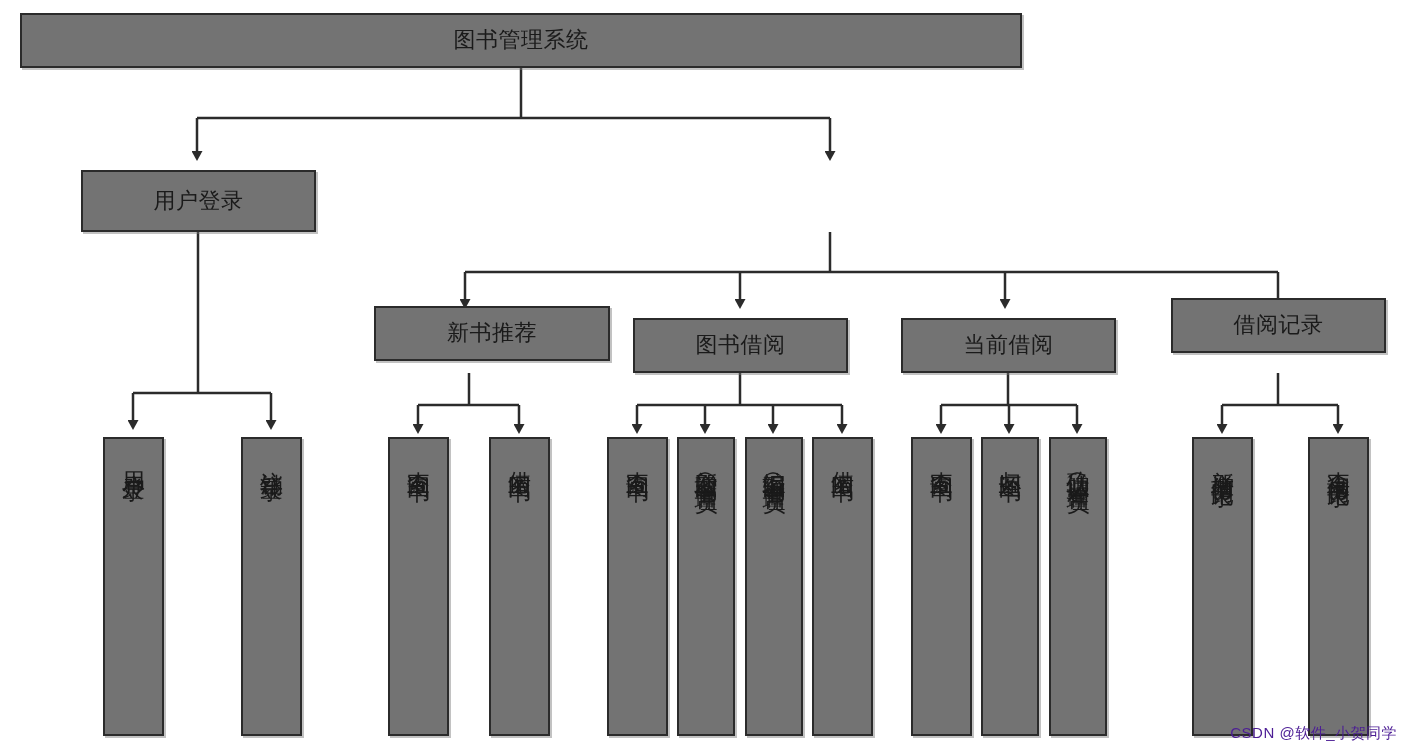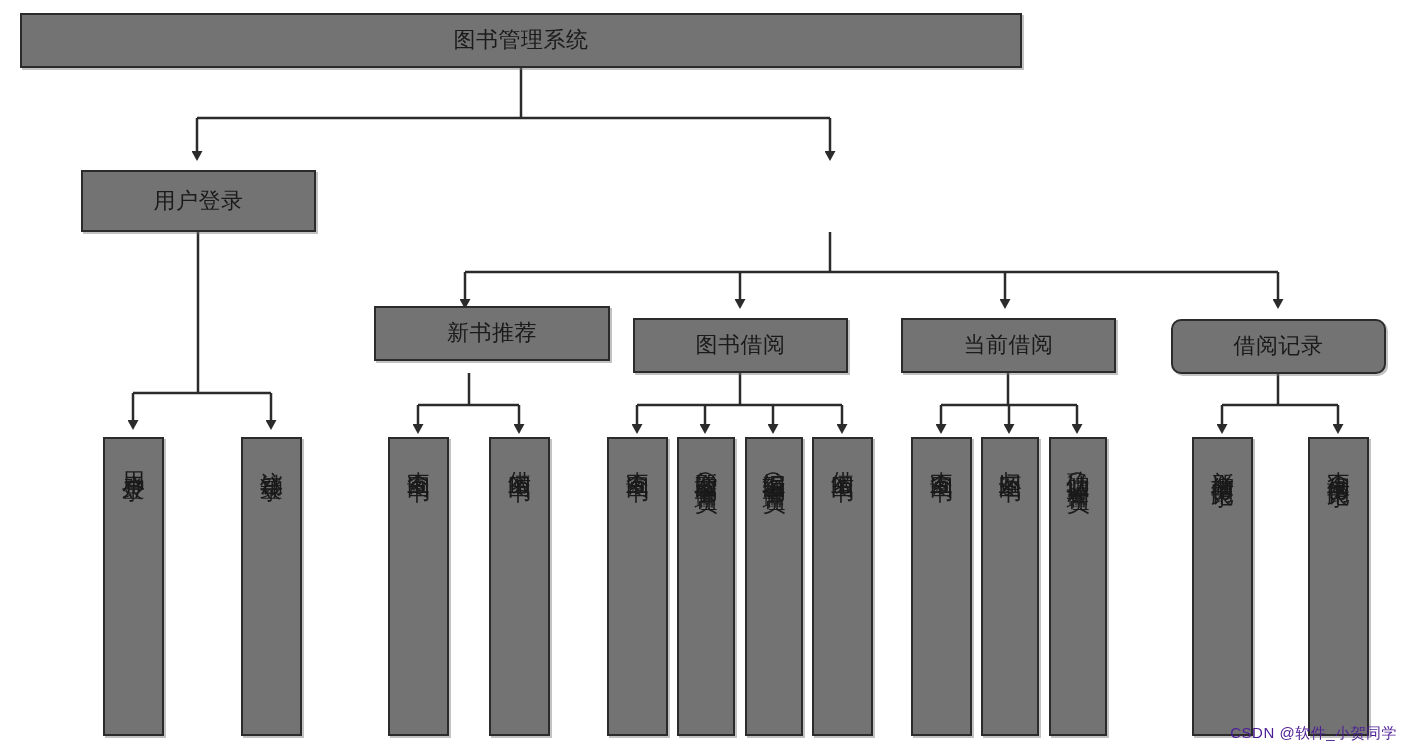--- a/index.html
+++ b/index.html
@@ -141,21 +141,21 @@
 
   <div class="node horizontal" style="left:362px; top:306px; width:236px; height:55px;margin-left:12px;">
     <span class="node-label">新书推荐</span>
   </div>
   <div class="node horizontal" style="left:633px; top:318px; width:215px; height:55px;">
     <span class="node-label">图书借阅</span>
   </div>
   <div class="node horizontal" style="left:901px; top:318px; width:215px; height:55px;">
     <span class="node-label">当前借阅</span>
   </div>
-  <div class="node horizontal" style="left:1171px; top:319px; width:215px; height:55px;border-radius:10px;">
+  <div class="node horizontal" style="left:1171px; top:298px; width:215px; height:55px;">
     <span class="node-label">借阅记录</span>
   </div>
 
   <div class="node vertical" style="left:103px; top:437px; width:61px; height:299px;">
     <span class="node-label">用户登录</span>
   </div>
   <div class="node vertical" style="left:241px; top:437px; width:61px; height:299px;">
     <span class="node-label">注销登录</span>
   </div>
 

